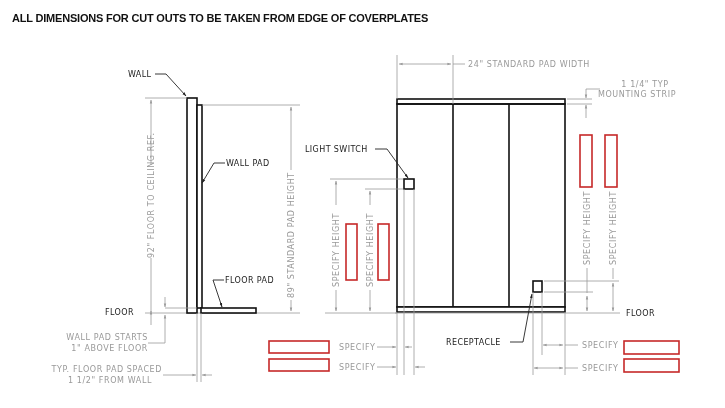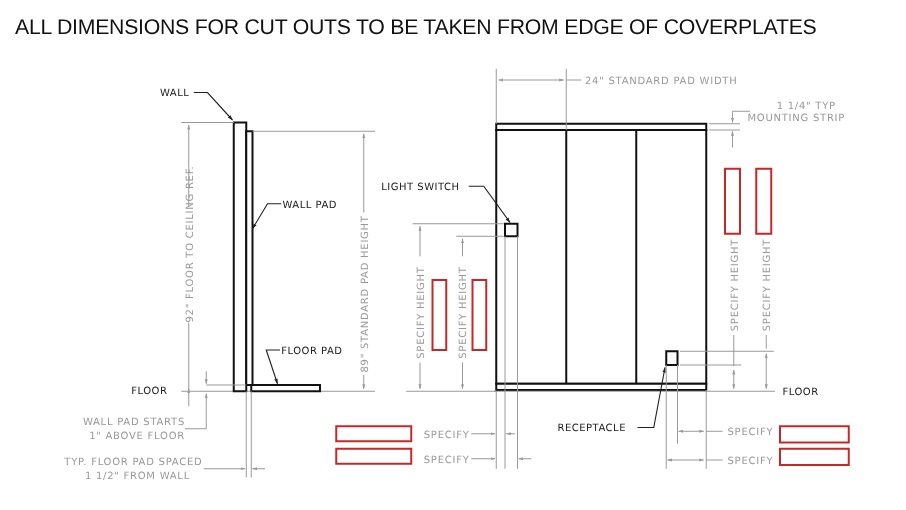--- a/index.html
+++ b/index.html
@@ -1,17 +1,17 @@
 <!DOCTYPE html>
 <html><head>
 <meta charset="utf-8">
 <style>
   html, body { margin:0; padding:0; background:#ffffff; }
   body { width:725px; height:408px; position:relative; overflow:hidden; font-family:"Liberation Sans", sans-serif; }
-  .title { position:absolute; left:12px; top:12px; font-size:17px; color:#111; letter-spacing:-0.2px; white-space:nowrap; }
+  .title { position:absolute; left:12px; top:12px; font-size:11px; color:#111; letter-spacing:-0.2px; white-space:nowrap;font-weight:bold; }
   svg.draw { position:absolute; left:0; top:0; }
   .lbl { font-family:"DejaVu Sans", sans-serif; font-size:8px; fill:#222; letter-spacing:0.4px; }
   .glbl { font-family:"DejaVu Sans", sans-serif; font-size:8px; fill:#999; letter-spacing:0.6px; }
   .obj { stroke:#111; stroke-width:1.6; fill:none; }
   .objf { stroke:#111; stroke-width:1.6; fill:#fff; }
   .dim { stroke:#999; stroke-width:0.8; fill:none; }
   .lead { stroke:#222; stroke-width:0.9; fill:none; }
   .red { stroke:#c62828; stroke-width:1.6; fill:#fff; }
 </style>
 </head>

